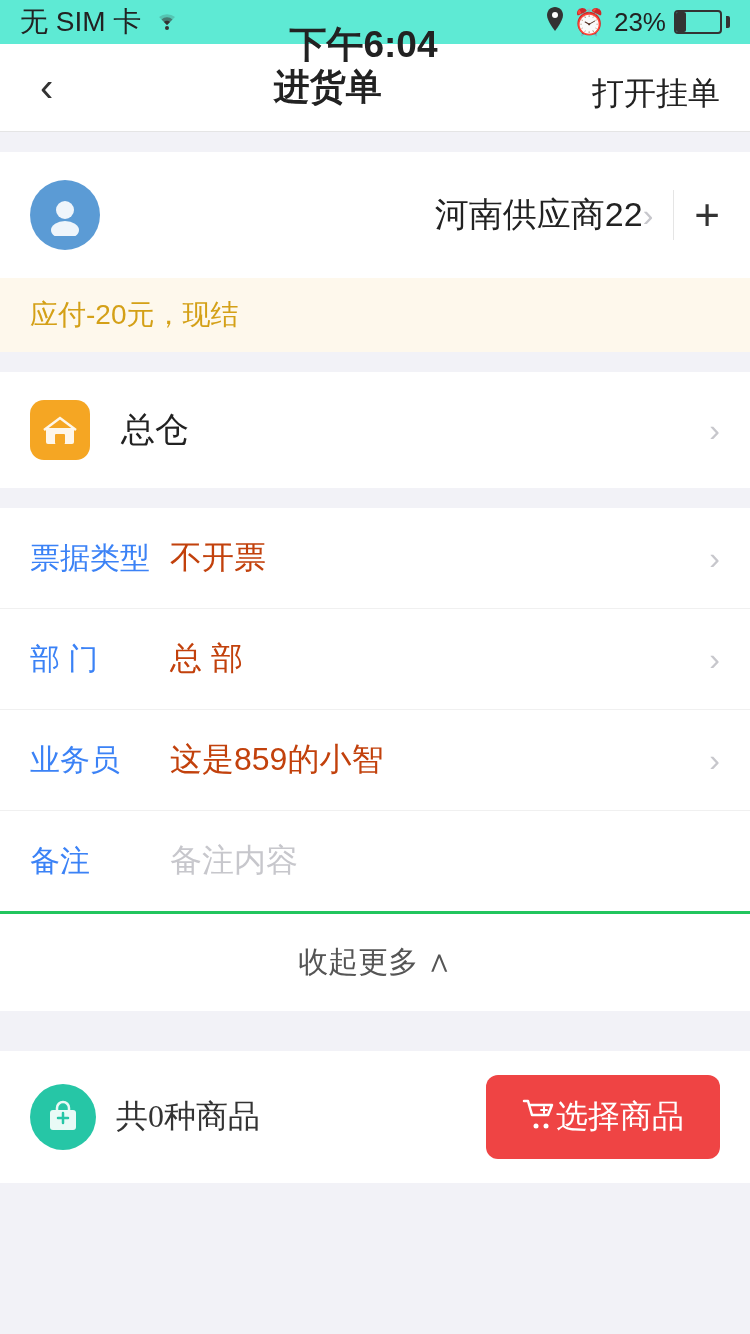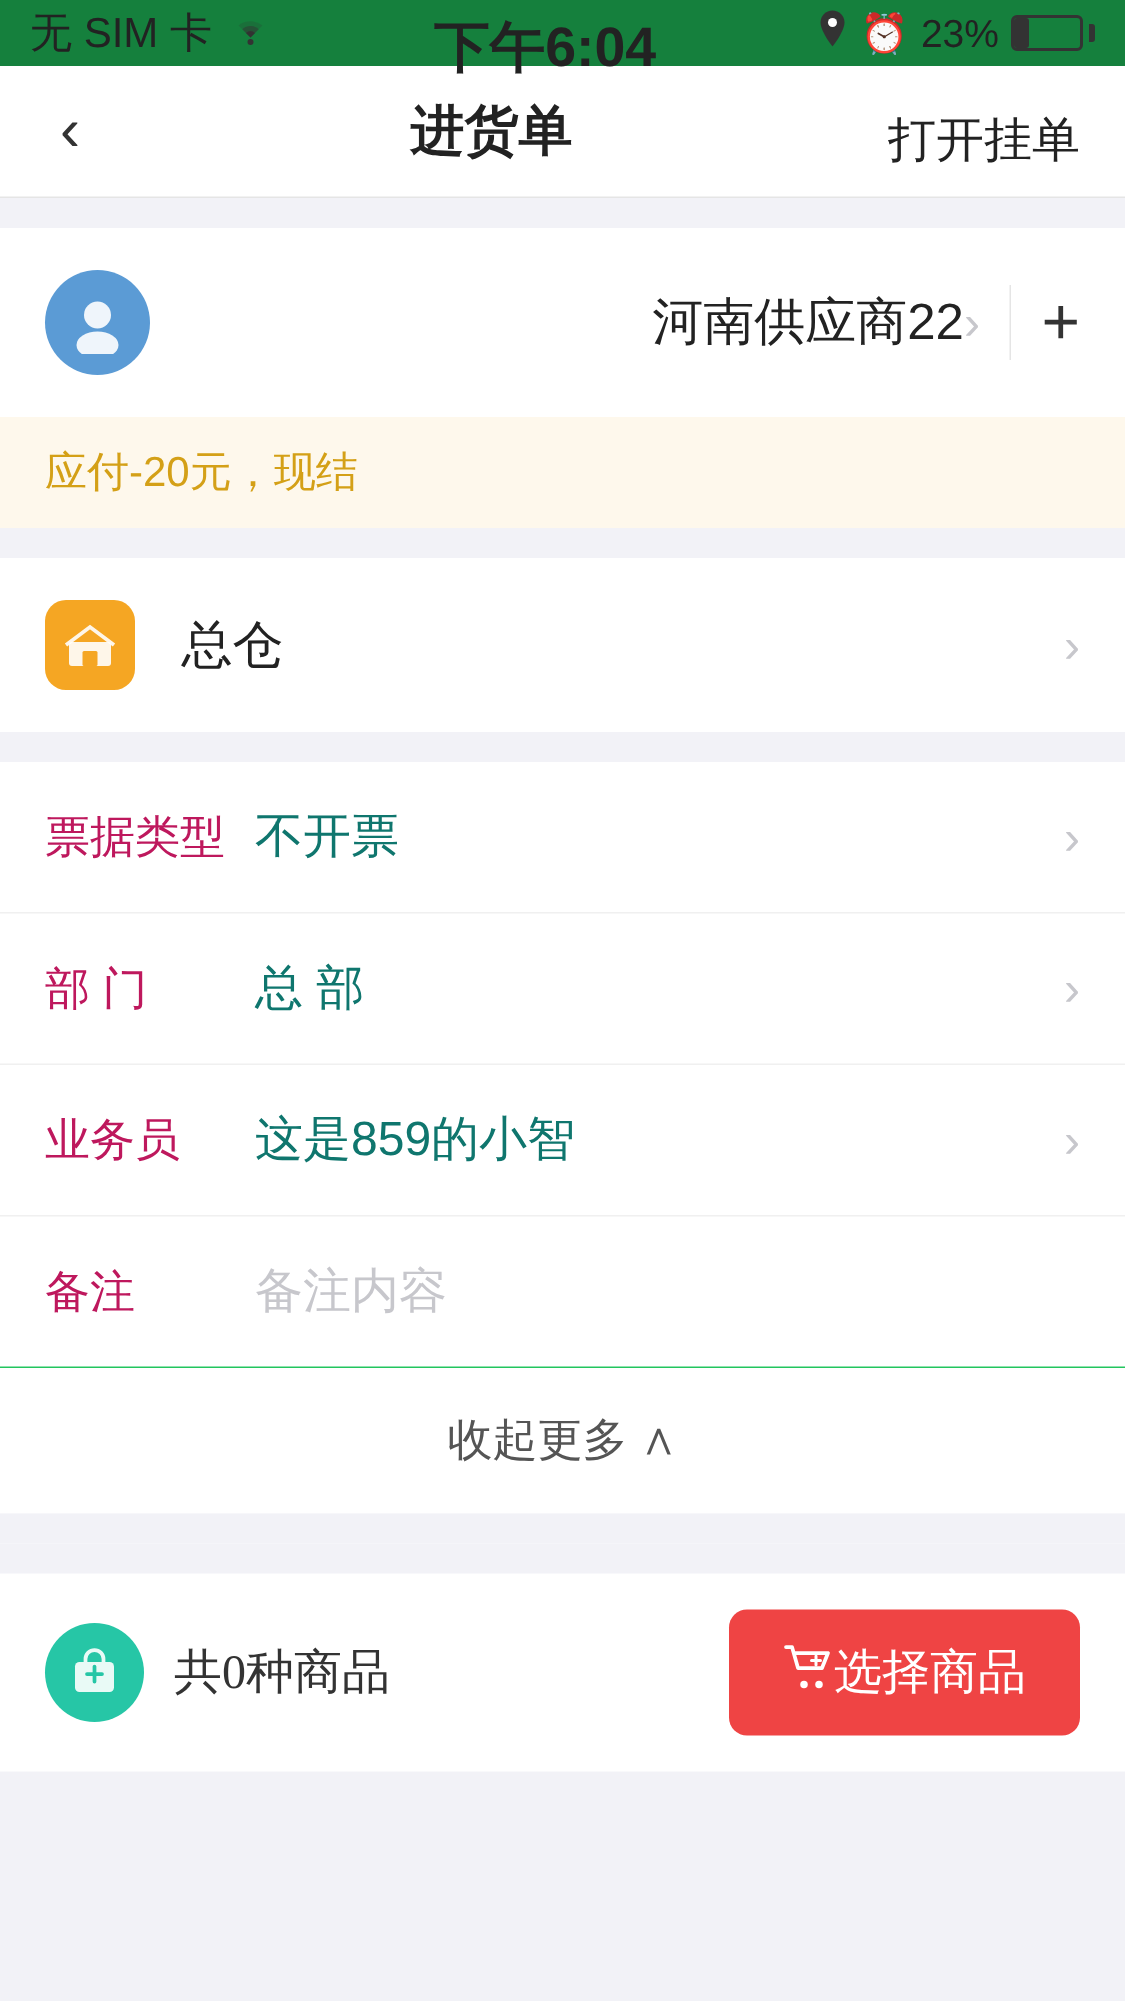--- a/index.html
+++ b/index.html
@@ -9,23 +9,22 @@
       min-height: 1334px;
       font-family: -apple-system, 'PingFang SC', 'Helvetica Neue', Arial, sans-serif;
       background: #f2f2f7;
       font-size: 32px;
       color: #222;
     }
 
     
     .status-bar {
       height: 44px;
-      background: #15803d;
-      display: flex;
-      align-items: center;
+      background: #5eead4;
+      display: flex;
       justify-content: space-between;
       padding: 0 20px;
       font-size: 28px;
       font-weight: 500;
     }
     .status-left {
       display: flex;
       align-items: center;
       gap: 10px;
     }
@@ -179,37 +178,37 @@
       border-radius: 14px;
       background: #f5a623;
       display: flex;
       align-items: center;
       justify-content: center;
       margin-right: 20px;
       flex-shrink: 0;
     }
     .row-label {
       font-size: 30px;
-      color: #be185d;
+      color: #3b82f6;
       min-width: 120px;
     }
     .row-value {
       flex: 1;
       font-size: 32px;
-      color: #0f766e;
+      color: #c2410c;
       padding-left: 20px;
     }
     .row-value.placeholder {
       color: #c7c7cc;
     }
 
     
     .collapse-bar {
       background: #fff;
-      border-top: 1px solid #22c55e;
+      border-top: 3px solid #22c55e;
       display: flex;
       align-items: center;
       justify-content: center;
       padding: 28px 0;
       color: #555;
       font-size: 30px;
     }
 
     
     .product-bar {

